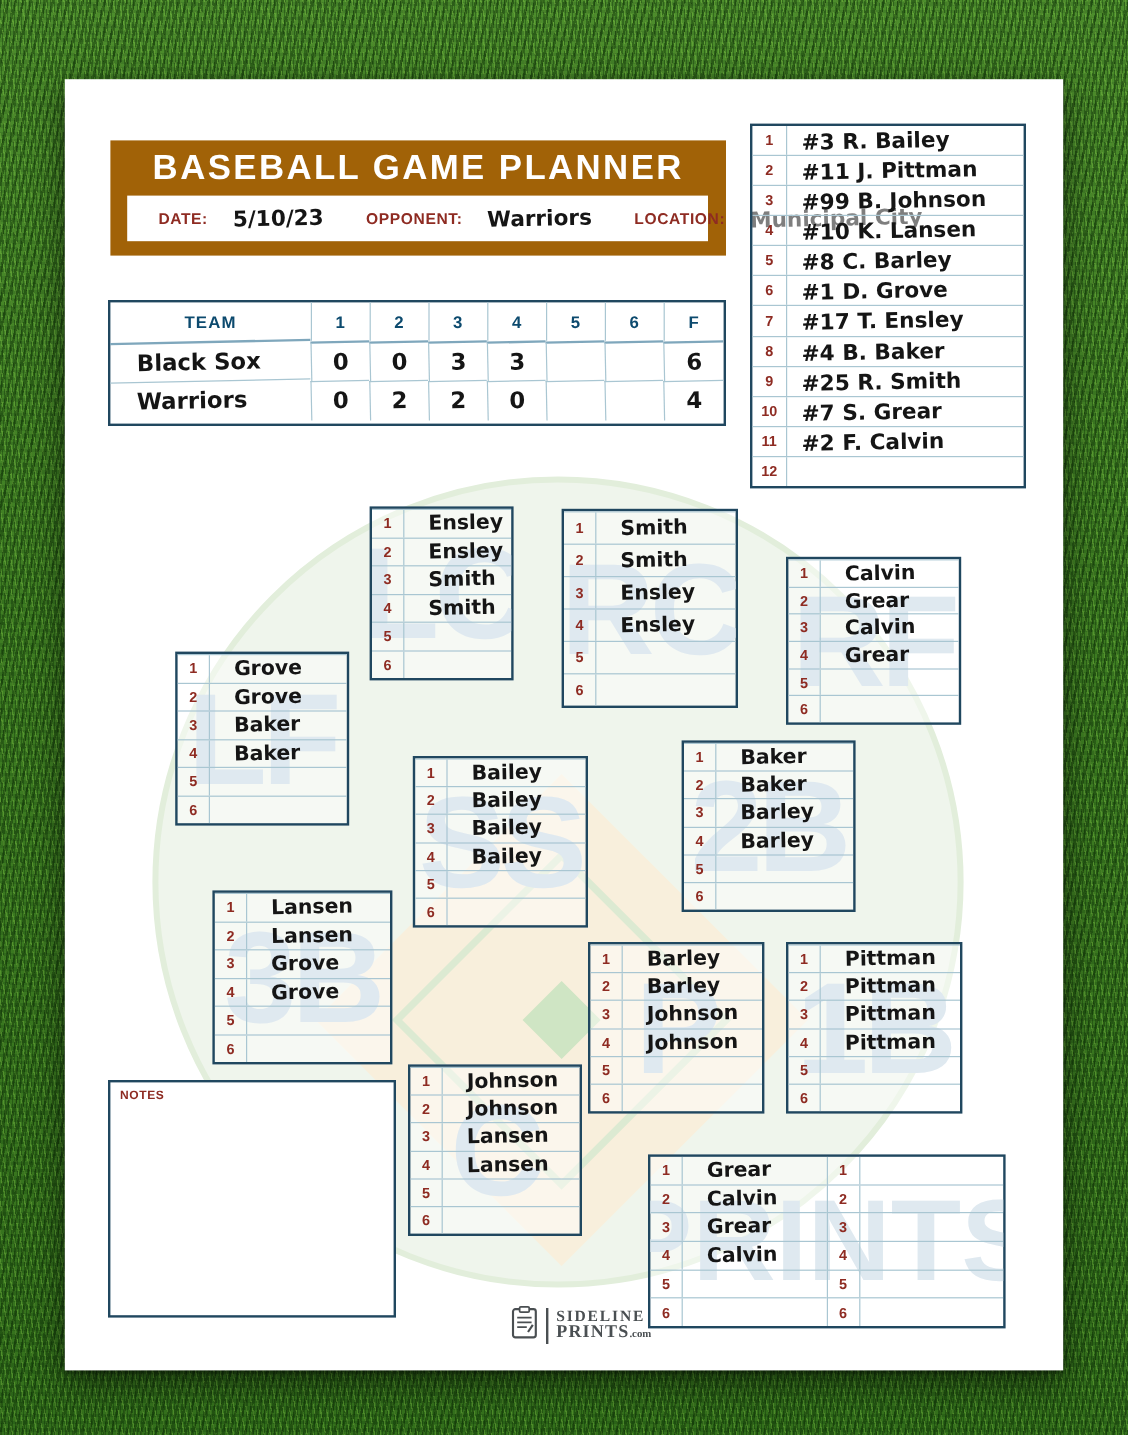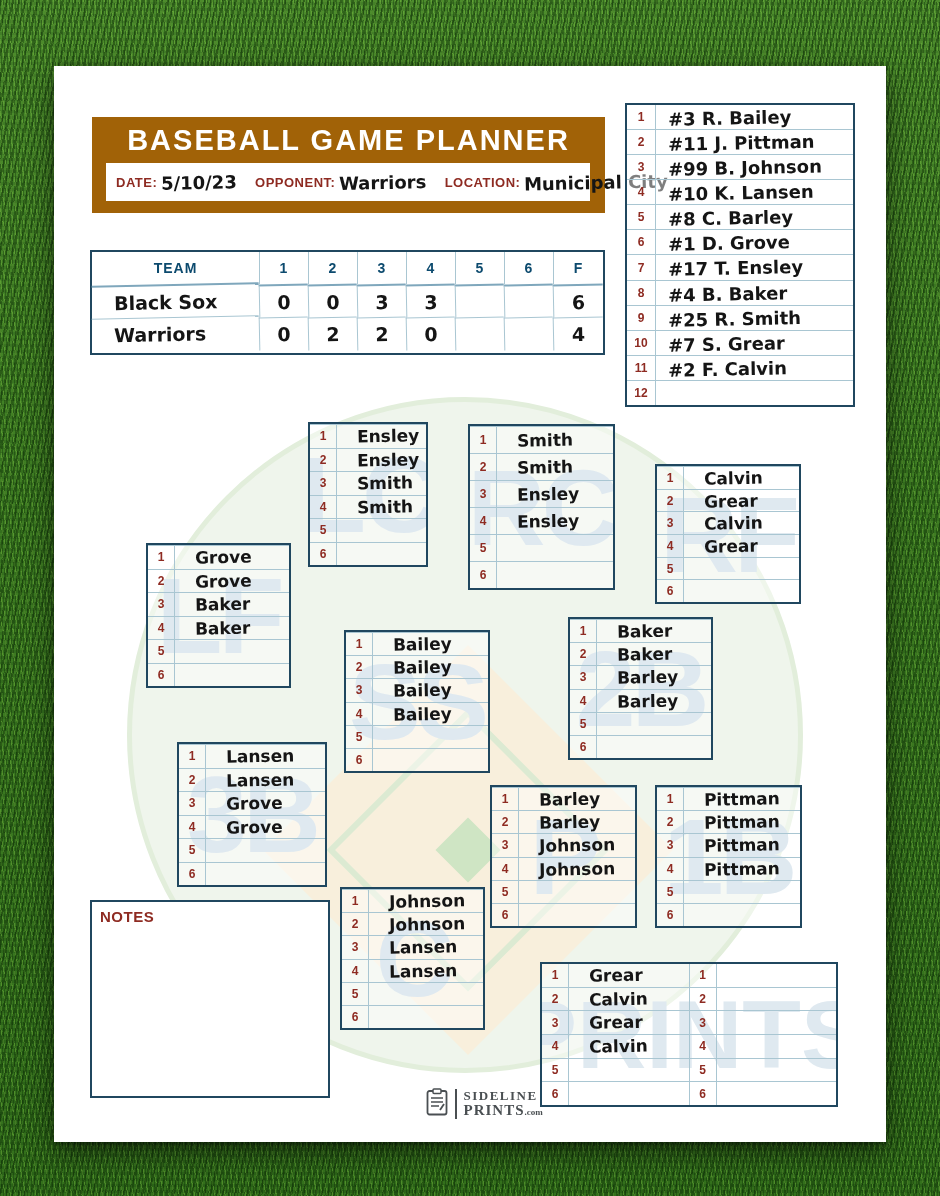--- a/index.html
+++ b/index.html
@@ -21,21 +21,21 @@
     background:#eff5ec;border:5px solid #e2eedb;box-sizing:border-box;}
   .wm-diamond{position:absolute;left:269px;top:639px;width:290px;height:290px;transform:rotate(45deg);
     background:#f8efdc;}
   .wm-diamond-inner{position:absolute;left:314px;top:684px;width:200px;height:200px;transform:rotate(45deg);
     border:6px solid #dcead2;box-sizing:border-box;}
   .wm-mound{position:absolute;left:391px;top:761px;width:46px;height:46px;transform:rotate(45deg);background:#cfe5c4;}
   
   .banner{position:absolute;left:38px;top:51px;width:513px;height:96px;background:#a16207;z-index:2;}
   .banner-title{color:#ffffff;font-weight:800;font-size:29px;letter-spacing:2px;text-align:center;margin-top:7px;}
   .banner-strip{position:absolute;left:14px;right:15px;top:46px;height:38px;background:#ffffff;
-    display:flex;align-items:center;gap:4px;padding:0 10px;box-sizing:border-box;}
+    display:flex;align-items:center;gap:21px;padding:0 26px;box-sizing:border-box;}
   .lbl{color:#8e2b22;font-weight:800;font-size:13px;letter-spacing:.5px;white-space:nowrap;}
   .hand{font-family:"DejaVu Sans",sans-serif;font-weight:700;color:#151515;transform:rotate(-1.2deg);}
   .strip-val{font-size:18px;margin-right:14px;white-space:nowrap;}
   
   .scoreboard{position:absolute;left:36px;top:184px;width:515px;height:105px;border:2.5px solid #20475f;
     box-sizing:border-box;background:#fff;display:grid;grid-template-columns:167px repeat(6,49px) 1fr;
     grid-template-rows:32px 33px 33px;z-index:2;}
   .sb-cell{border-left:1.5px solid #a9c6d2;border-top:1.5px solid #a9c6d2;display:flex;align-items:center;justify-content:center;box-sizing:border-box;}
   .sb-cell.first-col{border-left:none;}
   .sb-cell.head{border-top:none;color:#0c4a6e;font-weight:800;font-size:14px;letter-spacing:1px;}
@@ -68,21 +68,21 @@
   .pos-1b{left:601px;top:719px;width:147px;height:143px;}
   .pos-c{left:286px;top:821px;width:145px;height:143px;}
   
   .bench{left:486px;top:896px;width:298px;height:145px;flex-direction:row;}
   .bench .wm{font-size:96px;letter-spacing:0;}
   .bench-col{flex:1;display:flex;flex-direction:column;z-index:1;}
   .bench-col.right{border-left:1.5px solid #a9c6d2;}
   
   .notes{position:absolute;left:36px;top:834px;width:240px;height:198px;border:2.5px solid #20475f;
     box-sizing:border-box;background:#fff;z-index:2;padding:6px 8px;}
-  .notes-label{color:#8e2b22;font-weight:800;font-size:15px;letter-spacing:.5px;}
+  .notes-label{color:#8e2b22;font-weight:800;font-size:10px;letter-spacing:.5px;}
   .notes-body{font-size:14px;}
   
   .brand{position:absolute;left:372px;top:1022px;display:flex;align-items:center;gap:7px;z-index:2;color:#4a4f52;}
   .brand-divider{width:1.5px;height:30px;background:#4a4f52;}
   .brand-text{font-family:"Liberation Serif",serif;font-weight:700;line-height:1.05;}
   .brand-line1{font-size:13px;letter-spacing:1.5px;}
   .brand-line2{font-size:15px;letter-spacing:1px;}
   .brand-suffix{font-size:9px;letter-spacing:0;}
 </style>
 </head>

